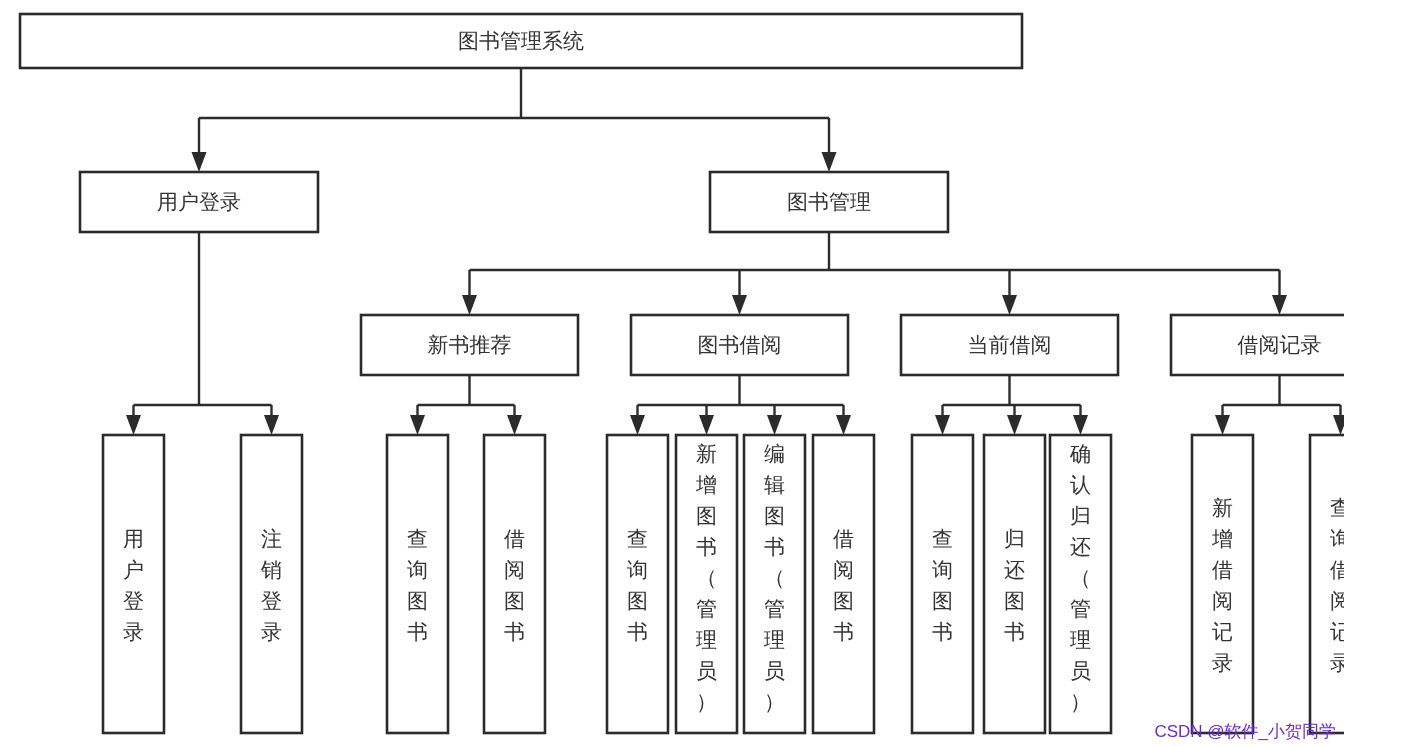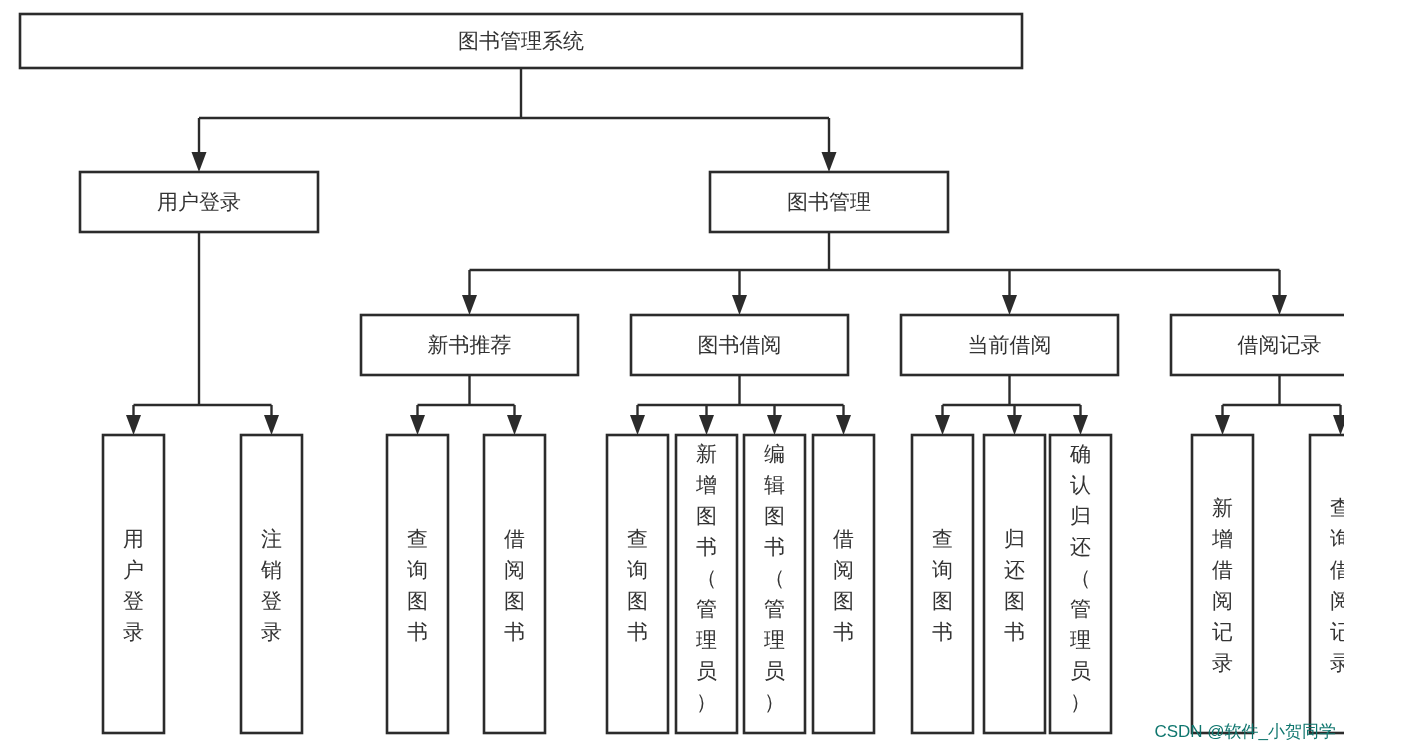--- a/index.html
+++ b/index.html
@@ -53,21 +53,21 @@
     font-size: 21px;
     fill: #333333;
     text-anchor: middle;
   }
   .watermark-text {
     position: absolute;
     right: 8px;
     bottom: 4px;
     font-family: "Liberation Sans", "DejaVu Sans", sans-serif;
     font-size: 17px;
-    color: #0f766e;
+    color: #6d28d9;
     white-space: nowrap;
     user-select: none;
     margin-left: 21px;
   }
 </style>
 </head>
 <body>
 
 <div id="diagram-root">
   <svg class="diagram-canvas" viewBox="0 0 1405 747">

